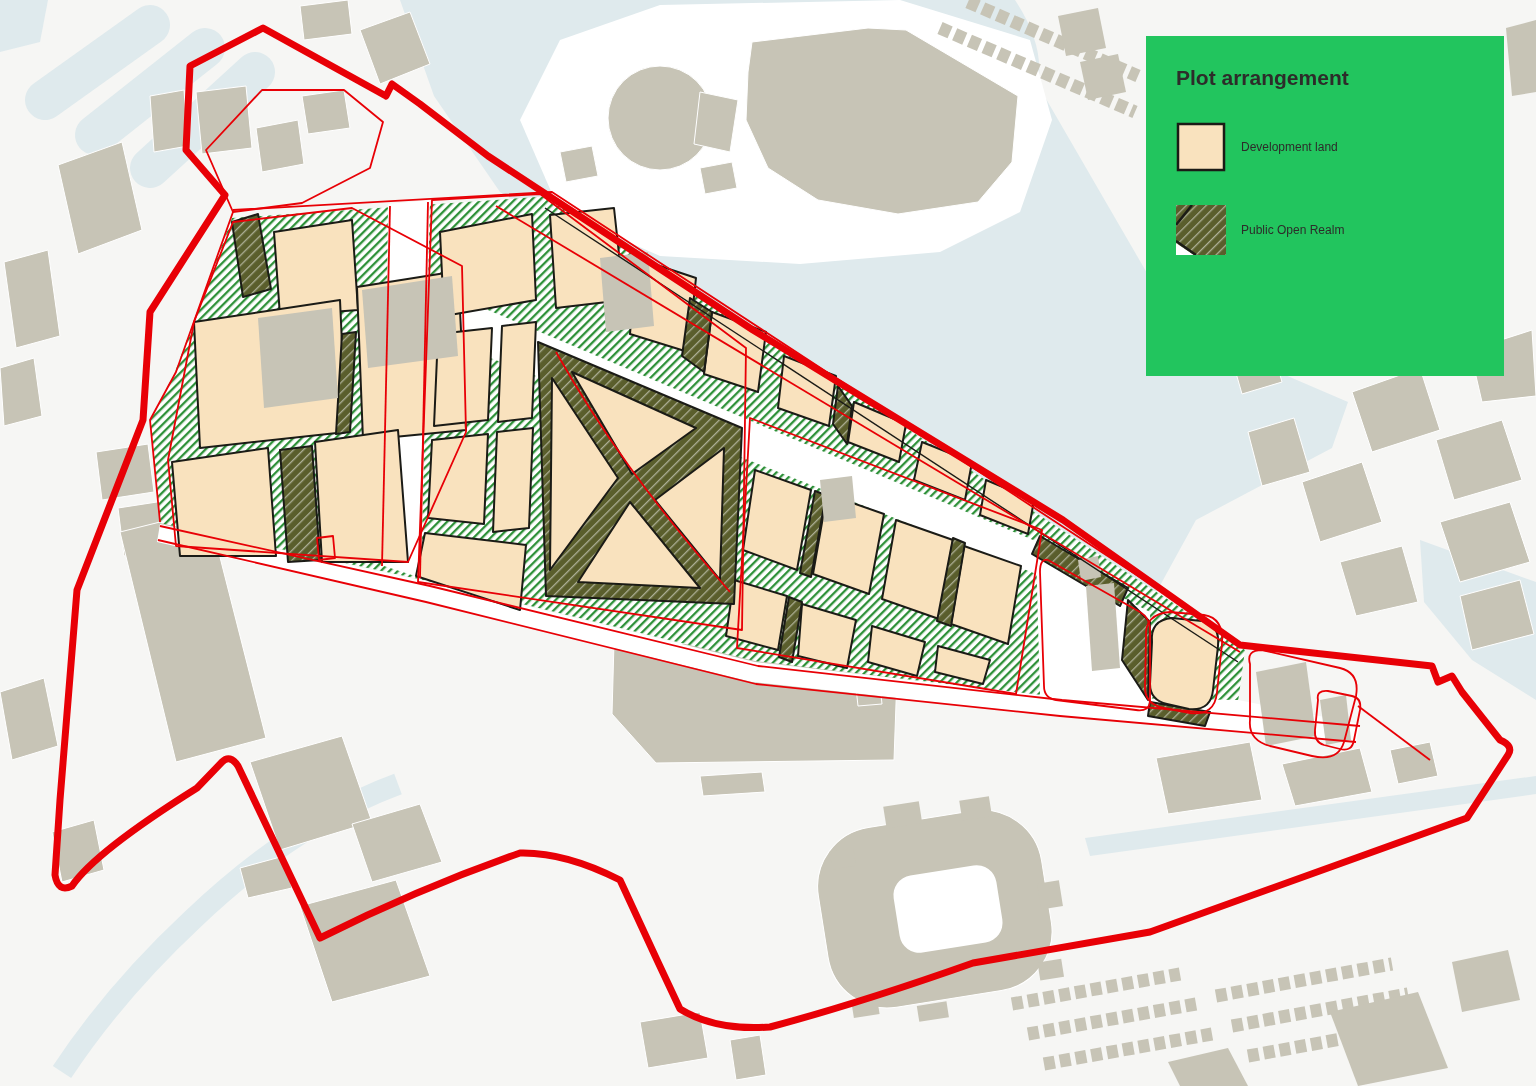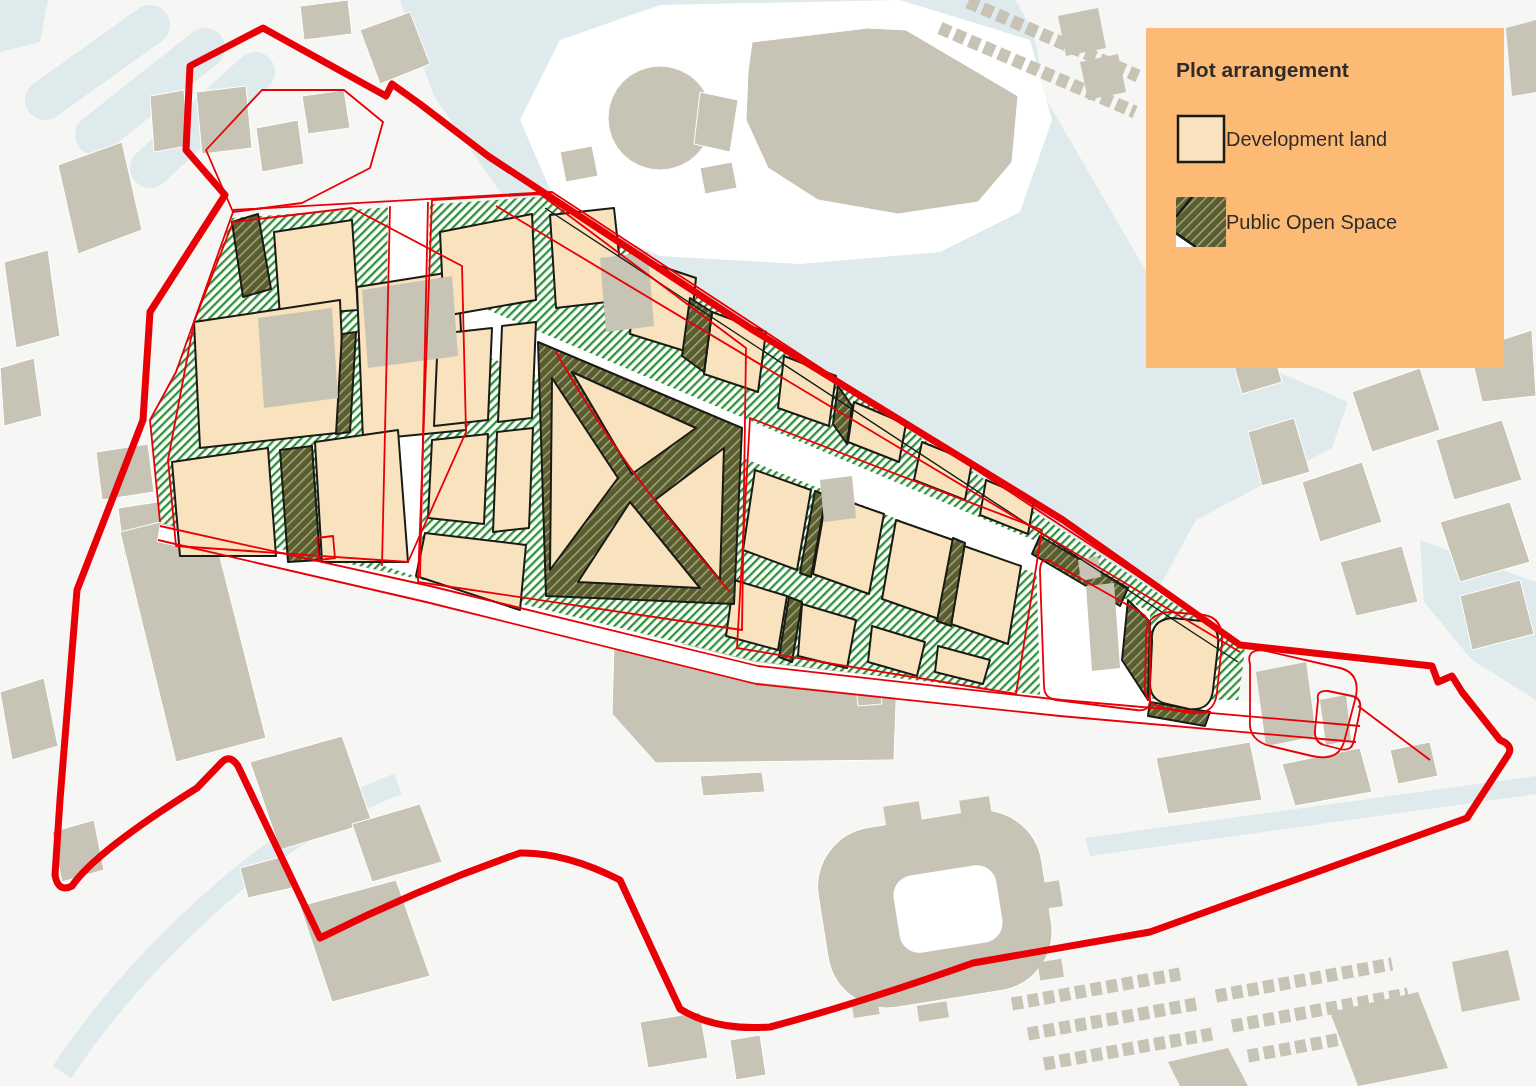--- a/index.html
+++ b/index.html
@@ -16,25 +16,25 @@
   .bldg{fill:var(--c-bldg);stroke:#ffffff;stroke-width:1;}
   .bldg-nl{fill:var(--c-bldg);}
   .ground{fill:#ffffff;}
   .plot{fill:var(--c-dev);stroke:var(--c-ink);stroke-width:2;stroke-linejoin:round;}
   .pos{fill:url(#posPat);stroke:var(--c-ink);stroke-width:2;stroke-linejoin:round;}
   .road{fill:#ffffff;}
   .red-thin{stroke:var(--c-red);stroke-width:1.8;fill:none;stroke-linejoin:round;}
   .black-thin{stroke:var(--c-ink);stroke-width:1.4;fill:none;}
   .boundary{stroke:var(--c-red);stroke-width:7;fill:none;stroke-linejoin:round;stroke-linecap:round;}
   .rowhouse{stroke:var(--c-bldg);stroke-width:13;stroke-dasharray:11 5;fill:none;}
-  .legend{position:absolute;left:1146px;top:28px;width:358px;height:340px;background:#fdba74;box-sizing:border-box;padding:30px 0 0 30px;}
+  .legend{position:absolute;left:1146px;top:36px;width:358px;height:340px;background:#22c55e;box-sizing:border-box;padding:30px 0 0 30px;}
   .legend-title{font-size:21px;font-weight:bold;color:var(--c-text);margin-bottom:32px;}
   .legend-item{display:flex;align-items:center;margin-bottom:33px;}
   .legend-item svg{flex:0 0 auto;}
-  .legend-label{font-size:20px;color:var(--c-text);}
+  .legend-label{font-size:12px;color:var(--c-text);margin-left:15px;}
   .sw-dev{fill:var(--c-dev);stroke:var(--c-ink);stroke-width:2.5;}
   .sw-cream{fill:var(--c-dev);}
   .sw-ink{stroke:var(--c-ink);stroke-width:2.5;fill:none;}
   .sw-red{stroke:var(--c-red);stroke-width:2;fill:none;}
 </style>
 </head>
 <body>
 
 <div class="stage">
 
@@ -268,18 +268,18 @@
     <span class="legend-label">Development land</span>
   </div>
 
   <div class="legend-item">
     <svg width="50" height="50" viewBox="0 0 50 50">
       <rect width="50" height="50" fill="url(#posPat)"></rect>
       <polygon points="0,38 18,50 0,50" fill="#ffffff"></polygon>
       <path class="sw-ink" d="M16,0 L0,20"></path>
       <path class="sw-ink" d="M0,36 L20,50"></path>
     </svg>
-    <span class="legend-label">Public Open Space</span>
+    <span class="legend-label">Public Open Realm</span>
   </div>
 
 </div>
 
 </div>
 
 </body></html>

